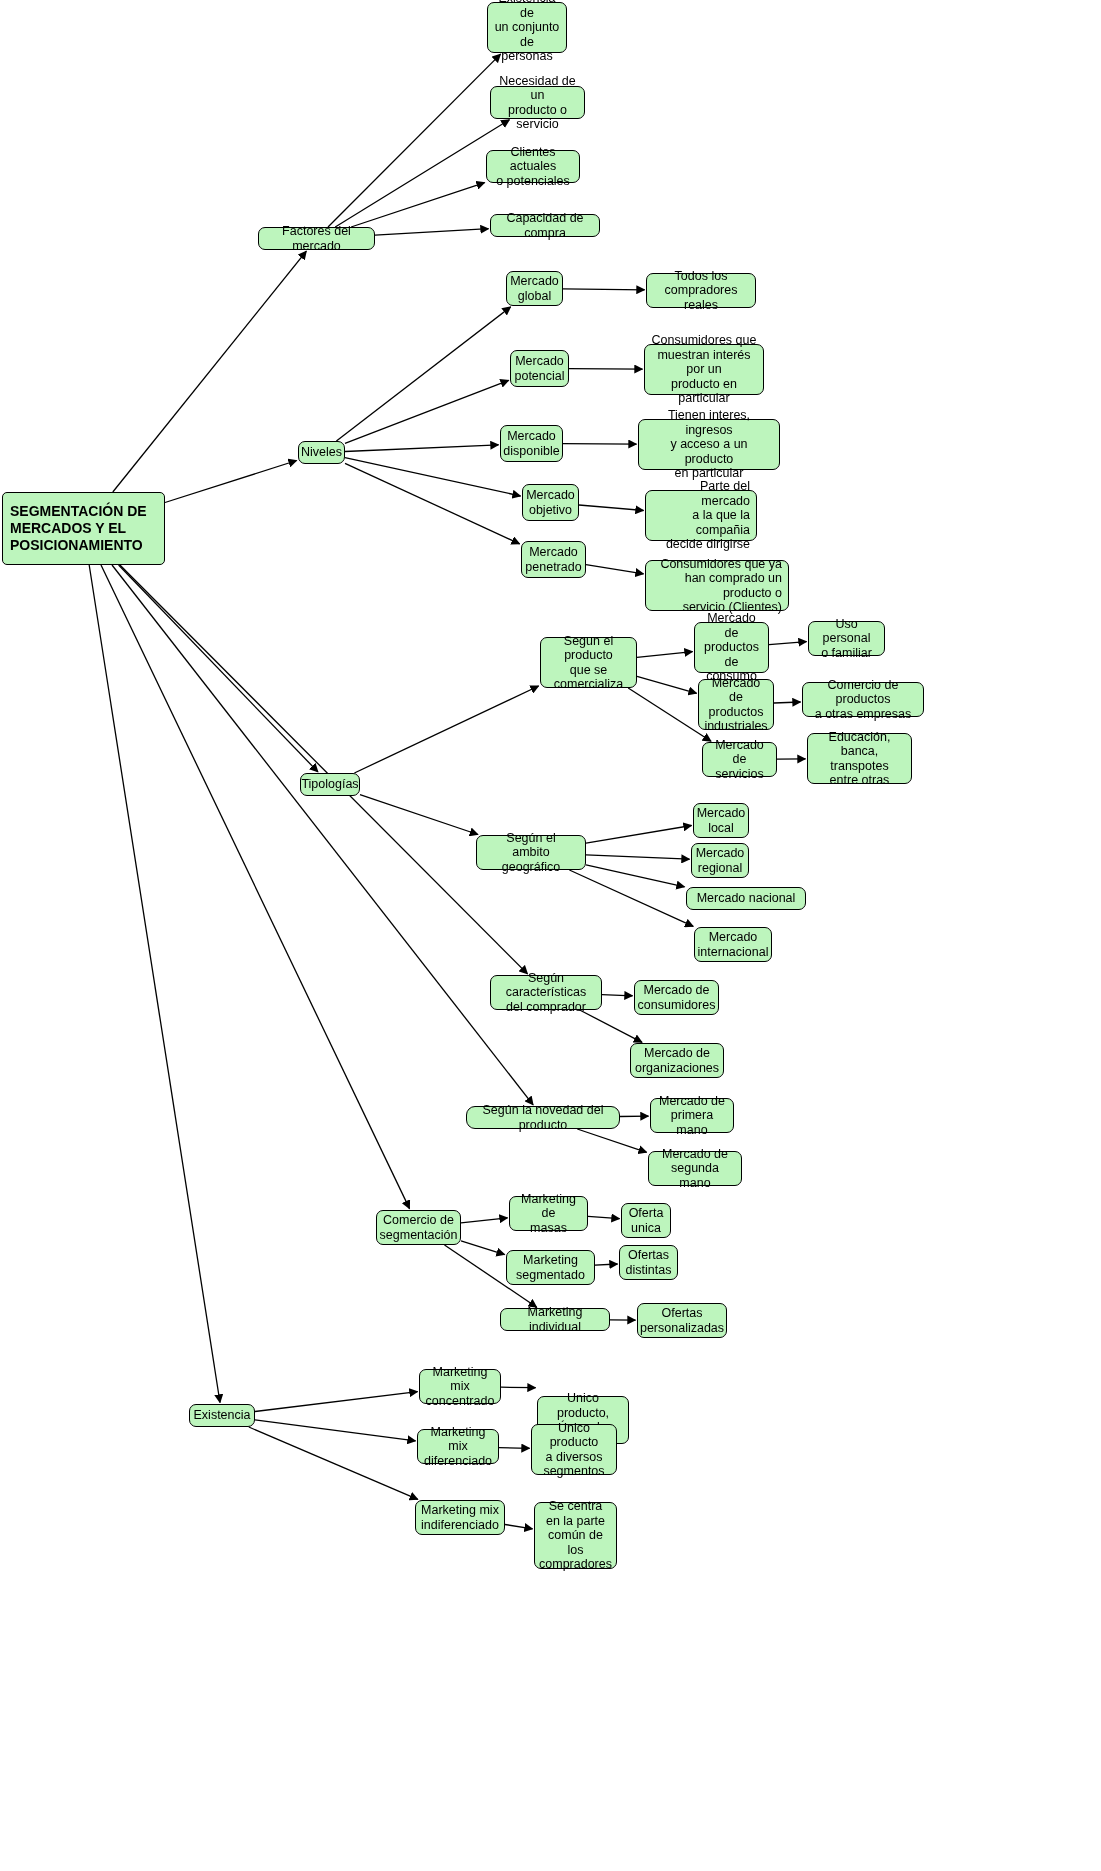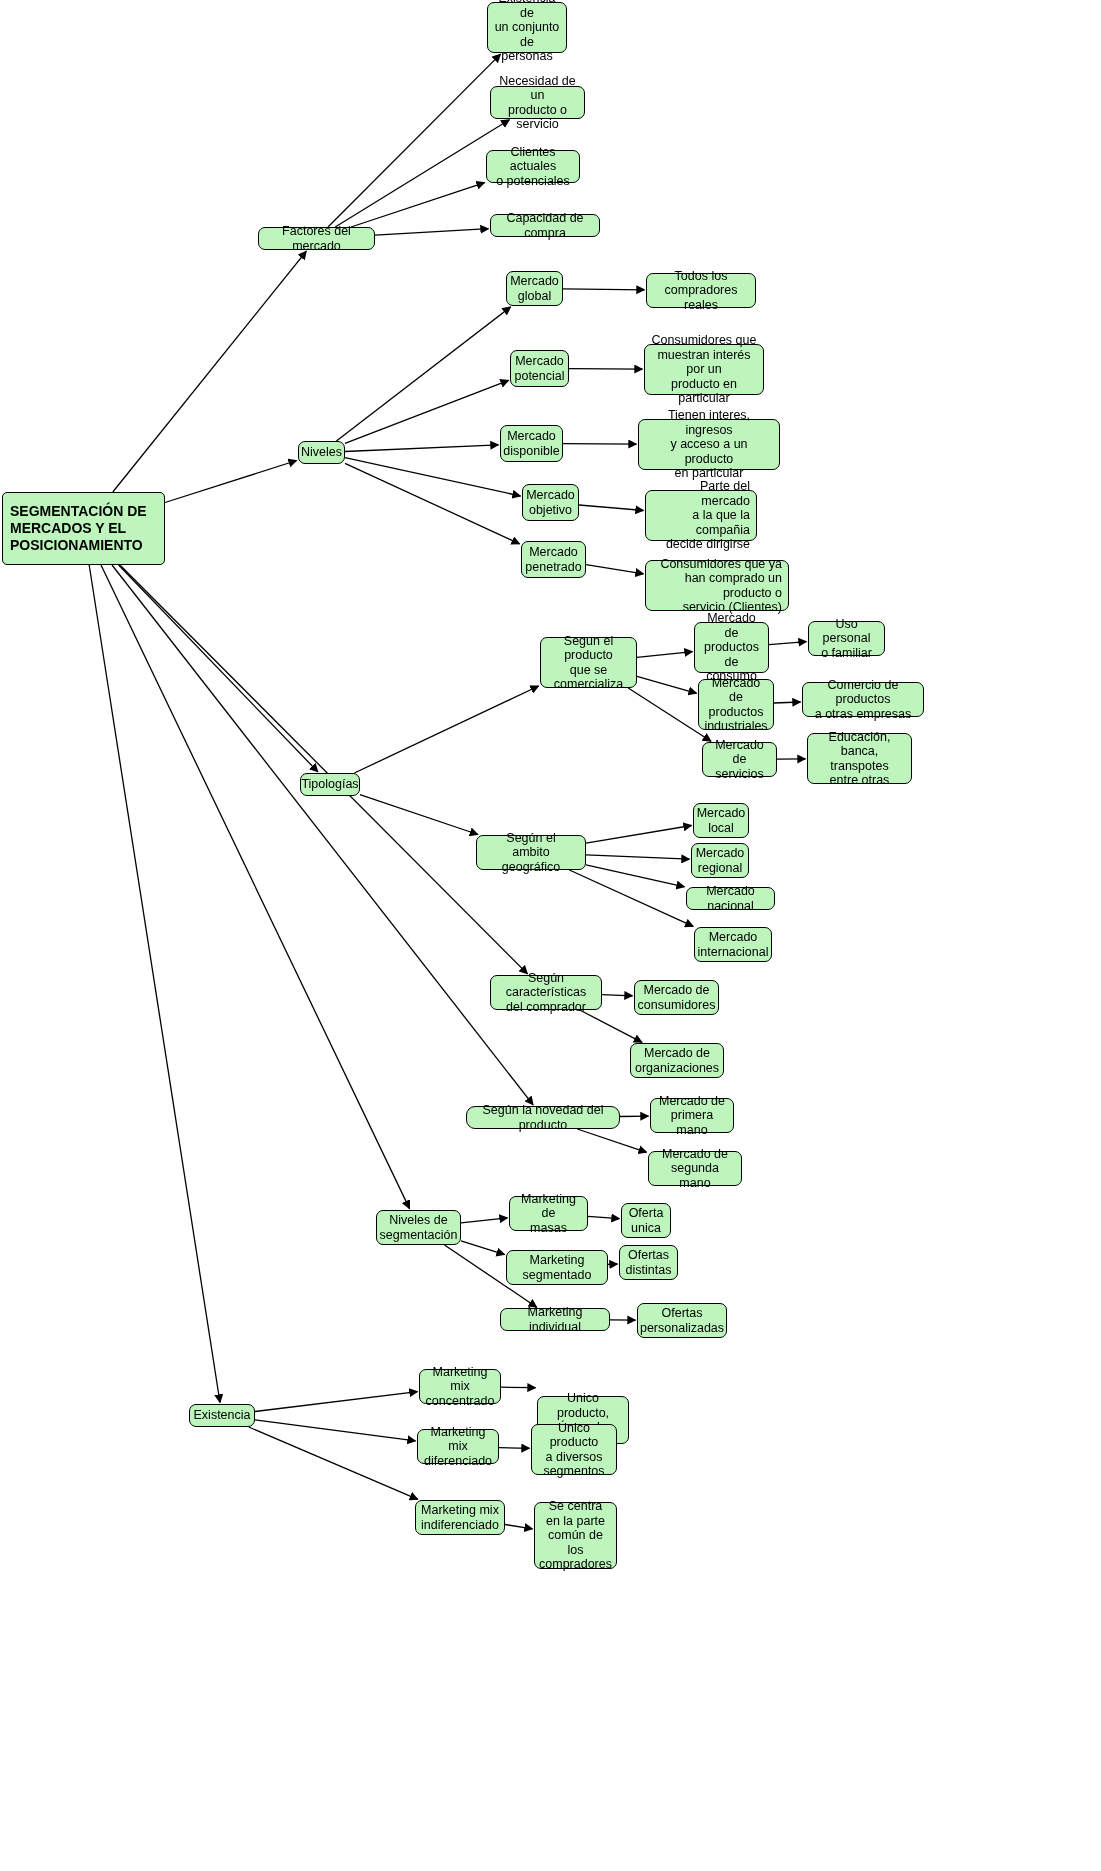--- a/index.html
+++ b/index.html
@@ -151,41 +151,41 @@
 de servicios</div>
       <div class="node" style="left: 807px; top: 733px; width: 105px; height: 51px;">Educación, banca,
 transpotes
 entre otras</div>
       <div class="node" style="left: 476px; top: 835px; width: 110px; height: 35px;">Según el
 ambito geográfico</div>
       <div class="node" style="left: 693px; top: 803px; width: 56px; height: 35px;">Mercado
 local</div>
       <div class="node" style="left: 691px; top: 843px; width: 58px; height: 35px;">Mercado
 regional</div>
-      <div class="node" style="left: 686px; top: 887px; width: 89px; height: 23px;">Mercado nacional</div>
+      <div class="node" style="left: 686px; top: 887px; width: 120px; height: 23px;">Mercado nacional</div>
       <div class="node" style="left: 694px; top: 927px; width: 78px; height: 35px;">Mercado
 internacional</div>
       <div class="node" style="left: 490px; top: 975px; width: 112px; height: 35px;">Según características
 del comprador</div>
       <div class="node" style="left: 634px; top: 980px; width: 85px; height: 35px;">Mercado de
 consumidores</div>
       <div class="node" style="left: 630px; top: 1043px; width: 94px; height: 35px;">Mercado de
 organizaciones</div>
       <div class="node" style="left: 466px; top: 1106px; width: 154px; height: 23px; border-radius: 9px;">Según la novedad del producto</div>
       <div class="node" style="left: 650px; top: 1098px; width: 84px; height: 35px;">Mercado de
 primera mano</div>
       <div class="node" style="left: 648px; top: 1151px; width: 94px; height: 35px;">Mercado de
 segunda mano</div>
-      <div class="node" style="left: 376px; top: 1210px; width: 85px; height: 35px;">Niveles de
+      <div class="node" style="left: 376px; top: 1210px; width: 85px; height: 35px;">Comercio de
 segmentación</div>
       <div class="node" style="left: 509px; top: 1196px; width: 79px; height: 35px;">Marketing de
 masas</div>
       <div class="node" style="left: 621px; top: 1203px; width: 50px; height: 35px;">Oferta
 unica</div>
-      <div class="node" style="left: 506px; top: 1250px; width: 102px; height: 35px;">Marketing
+      <div class="node" style="left: 506px; top: 1250px; width: 89px; height: 35px;">Marketing
 segmentado</div>
       <div class="node" style="left: 619px; top: 1245px; width: 59px; height: 35px;">Ofertas
 distintas</div>
       <div class="node" style="left: 500px; top: 1308px; width: 110px; height: 23px;">Marketing individual</div>
       <div class="node" style="left: 637px; top: 1303px; width: 90px; height: 35px;">Ofertas
 personalizadas</div>
       <div class="node" style="left: 189px; top: 1404px; width: 66px; height: 23px;">Existencia</div>
       <div class="node" style="left: 419px; top: 1369px; width: 82px; height: 35px;">Marketing mix
 concentrado</div>
       <div class="node" style="left: 537px; top: 1363px; width: 92px; height: 48px; margin-top: 33px;">Unico producto,

